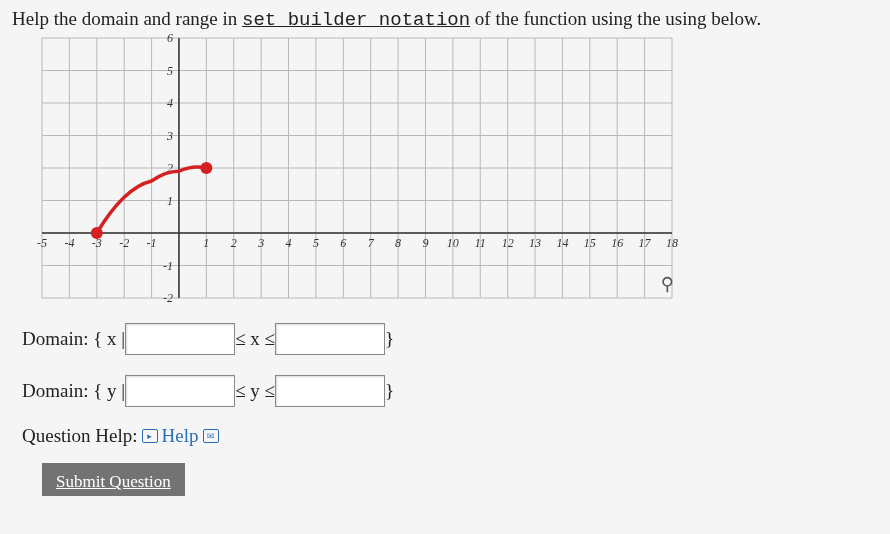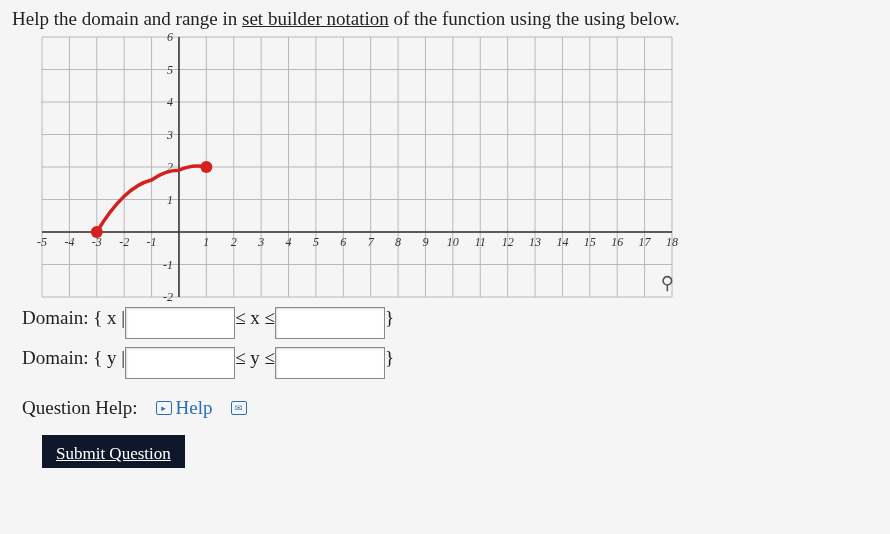--- a/index.html
+++ b/index.html
@@ -10,21 +10,21 @@
       width: 890px;
       height: 534px;
       overflow: hidden;
       color: #222;
     }
     .question-text {
       font-size: 19px;
       margin-bottom: 2px;
       font-weight: 500;
     }
-    .underline { text-decoration: underline; }
+    .underline { text-decoration: underline; font-family: Liberation Mono, monospace; }
     .graph-container {
       position: relative;
       width: 670px;
       height: 270px;
       margin-left: 10px;
     }
     svg.graph { width: 100%; height: 100%; }
     .grid-line { stroke: #b8b8b8; stroke-width: 1; }
     .axis-line { stroke: #333; stroke-width: 1.5; }
     .tick-label {
@@ -37,38 +37,39 @@
     .endpoint { fill: #d42020; }
     .magnify {
       position: absolute;
       right: 18px;
       bottom: 8px;
       font-size: 18px;
       color: #555;
     }
     .answer-row {
       display: flex;
-      margin: 5px 0 8px 10px;
+      align-items: center;
+      margin: 20px 0 8px 10px;
       font-size: 19px;
     }
     .answer-input {
       width: 110px;
       height: 32px;
       border: 1px solid #888;
       background: #fff;
       box-shadow: inset 1px 1px 2px rgba(0,0,0,0.15);
       font-size: 16px;
       padding: 2px 6px;
     }
     .help-row {
       margin: 18px 0 0 10px;
       font-size: 19px;
       display: flex;
       align-items: center;
-      gap: 18px;
+      gap: 4px;
     }
     .help-link {
       color: #2a6fb5;
       cursor: pointer;
       display: inline-flex;
       align-items: center;
       gap: 4px;
     }
     .icon-box {
       display: inline-flex;
@@ -76,21 +77,21 @@
       height: 14px;
       border: 1.5px solid #2a6fb5;
       align-items: center;
       justify-content: center;
       font-size: 9px;
       border-radius: 2px;
     }
     .submit-btn {
       margin-top: 16px;
       margin-left: 30px;
-      background: #0f172a;
+      background: #737373;
       color: #fff;
       border: none;
       padding: 9px 14px 4px 14px;
       font-size: 17px;
       text-decoration: underline;
       cursor: pointer;
       font-family: inherit;
     }
   </style>
 </head>

